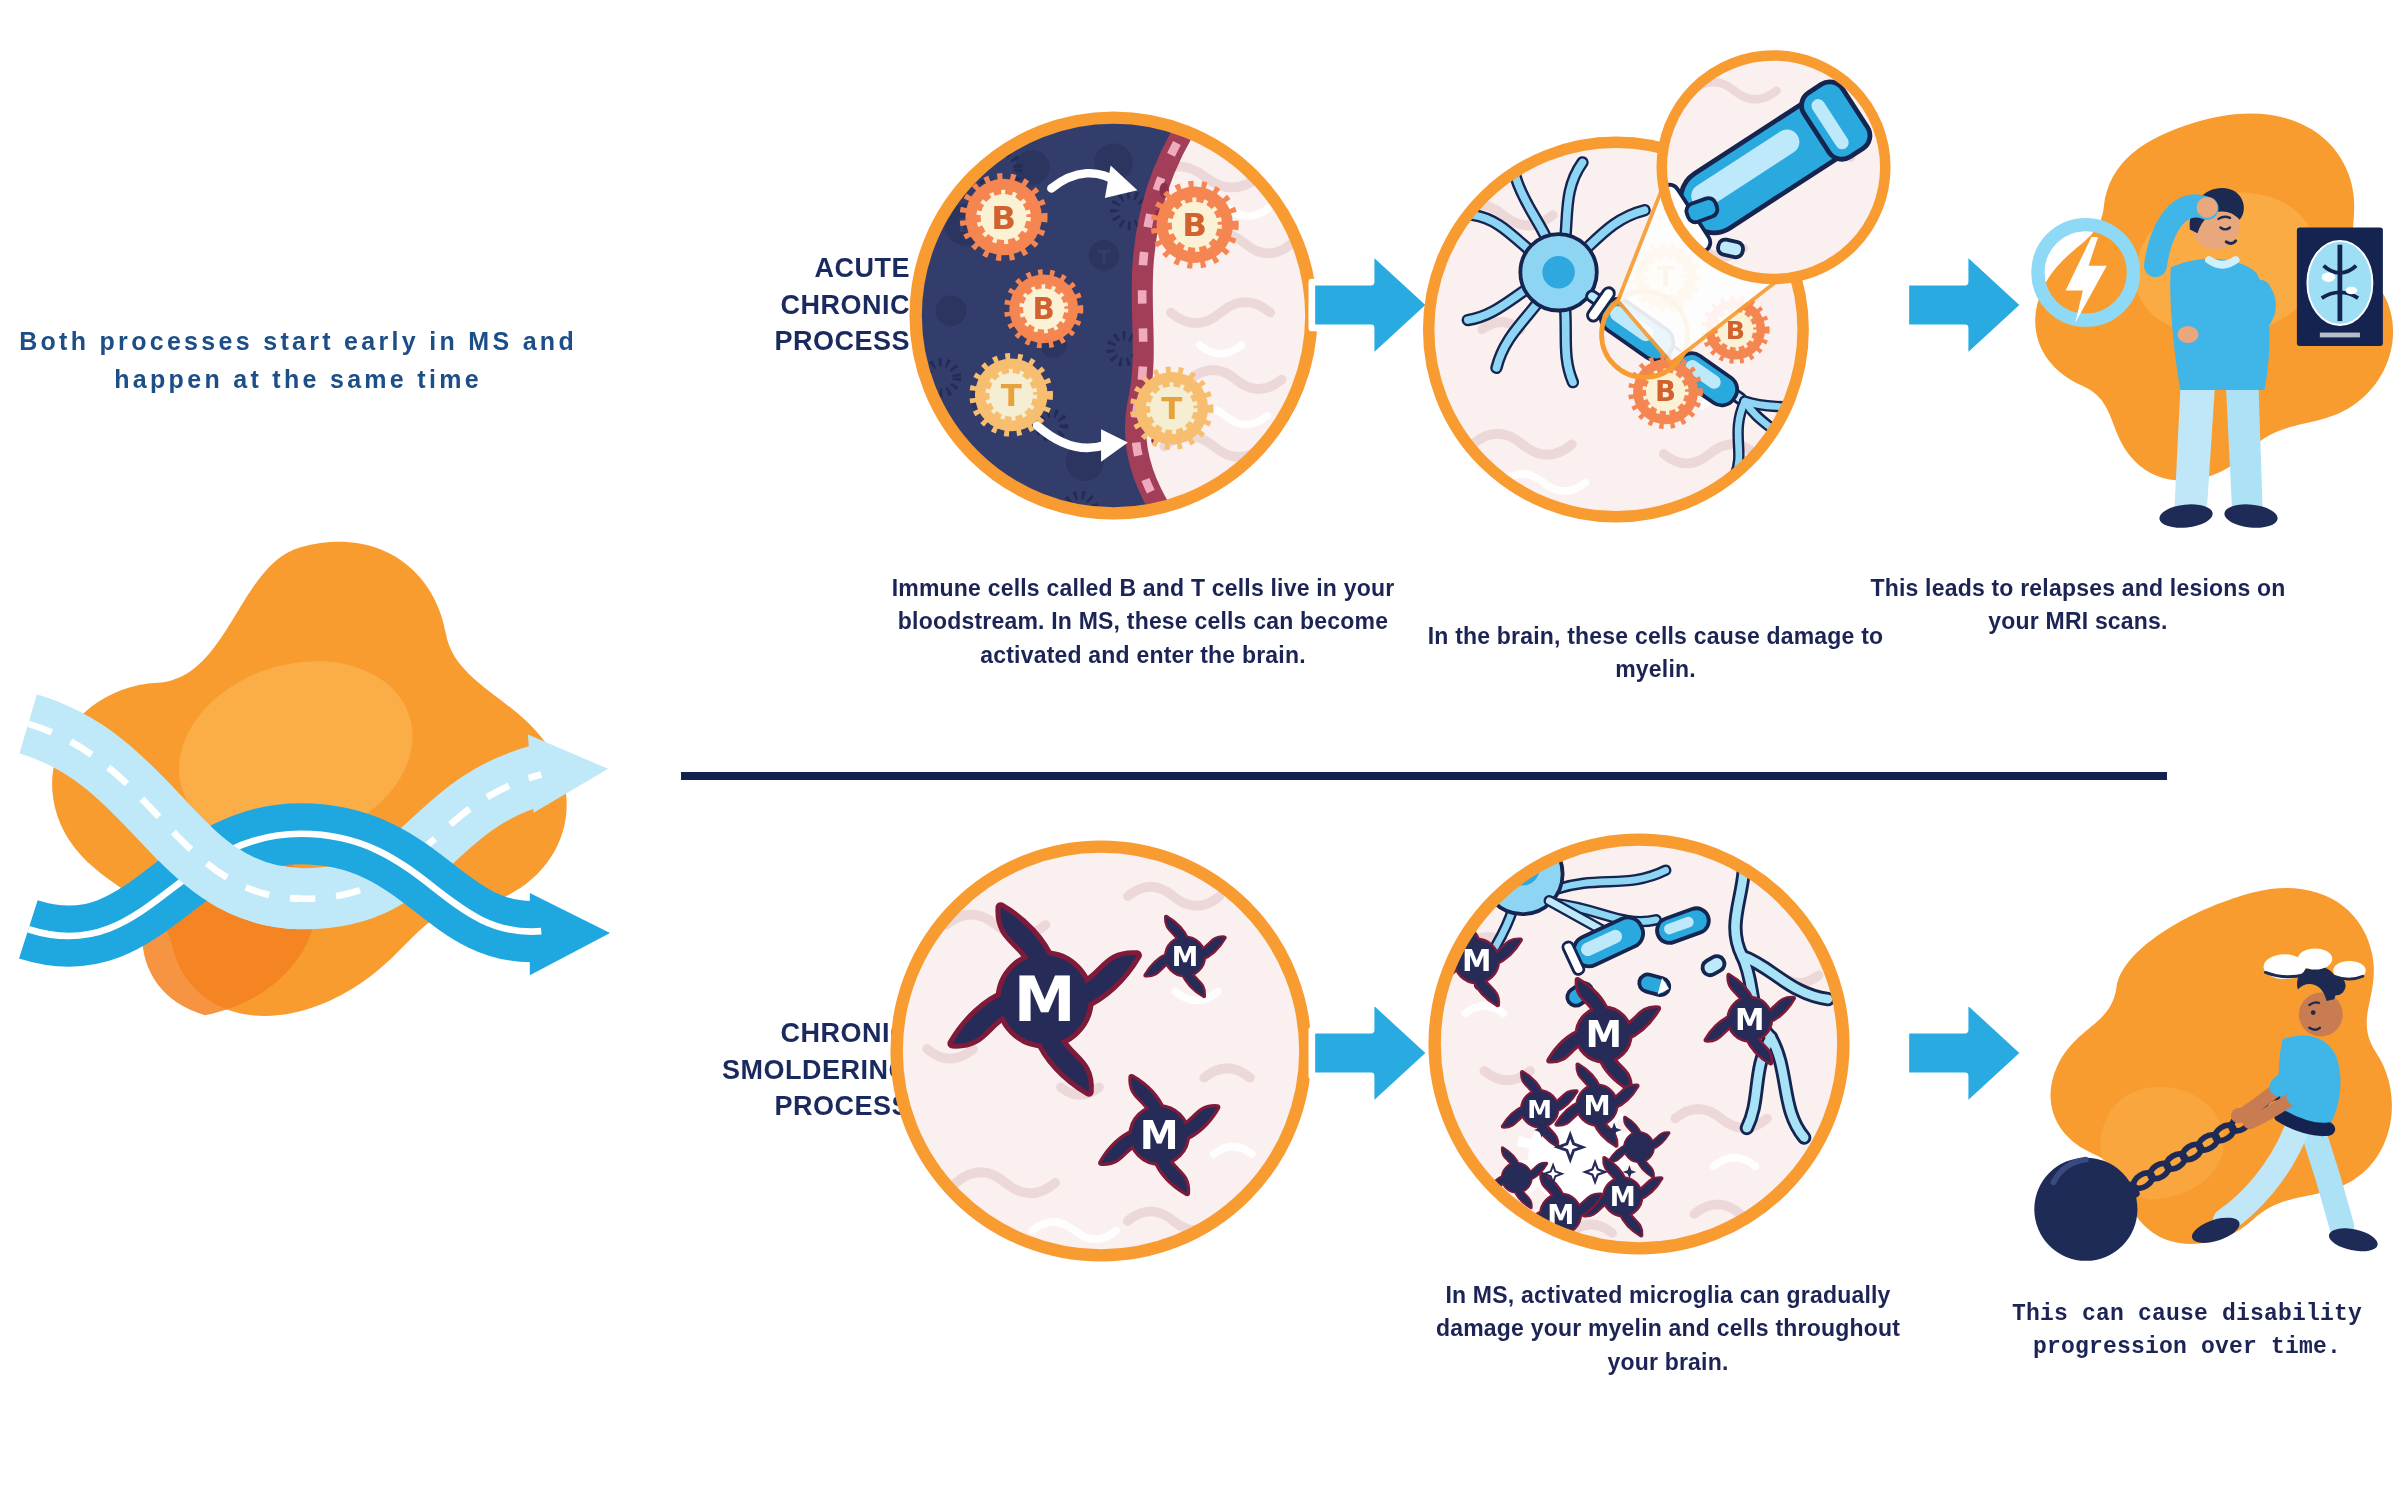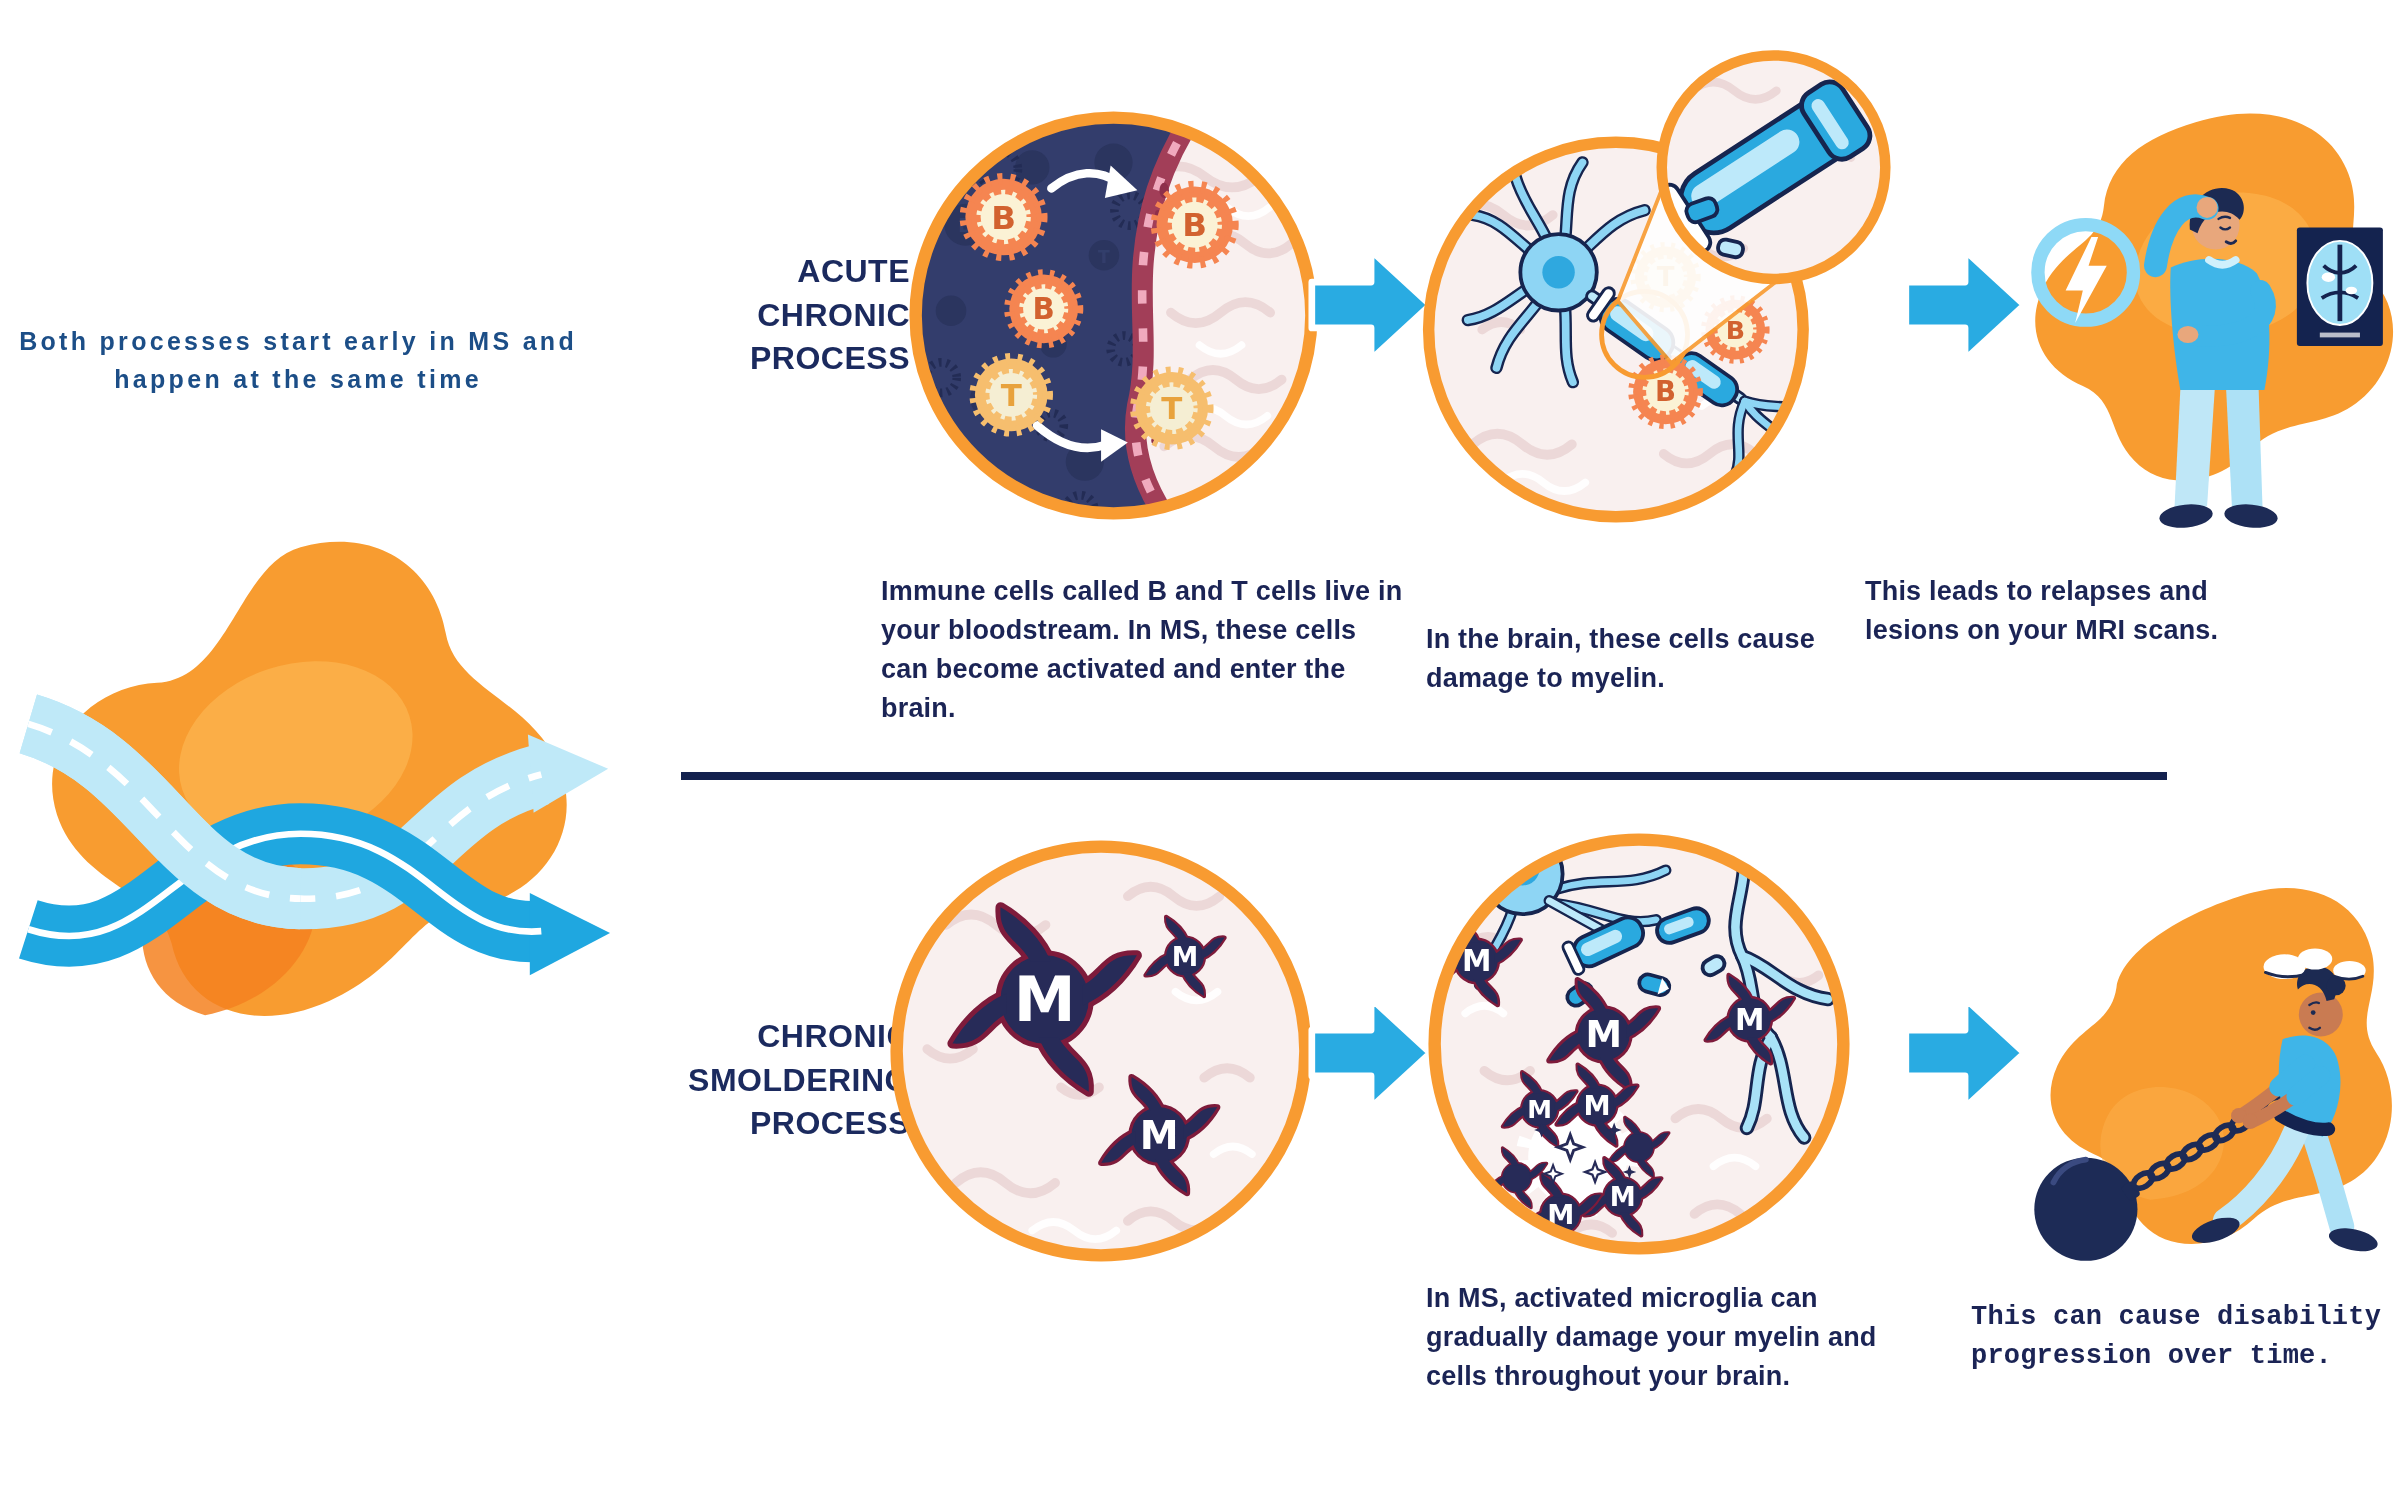--- a/index.html
+++ b/index.html
@@ -1,26 +1,26 @@
 <!DOCTYPE html>
 <html><head>
 <meta charset="utf-8">
 <style>
   html,body{margin:0;padding:0;background:#fff;}
   .canvas{position:relative;width:2402px;height:1509px;background:#ffffff;overflow:hidden;
           font-family:"Liberation Sans", sans-serif;}
   .abs{position:absolute;}
   .intro-title{left:9.6px;top:323px;width:577px;text-align:center;
      font-size:25px;line-height:1.5;font-weight:bold;letter-spacing:3.3px;color:#1C4E87;}
-  .process-label{font-size:32px;line-height:1.36;font-weight:bold;letter-spacing:0.5px;
+  .process-label{font-size:27px;line-height:1.36;font-weight:bold;letter-spacing:0.5px;
      color:#1B2A5E;text-align:right;}
   .process-label span{display:block;}
   .acute-label{left:669px;top:250px;width:241px;}
   .chronic-label{left:612px;top:1015px;width:298px;}
-  .step-caption{font-size:27px;line-height:1.45;font-weight:bold;color:#1B2455;letter-spacing:0.2px;}
+  .step-caption{font-size:23px;line-height:1.45;font-weight:bold;color:#1B2455;letter-spacing:0.2px;text-align:center;}
   .cap-a1{left:881px;top:572px;width:524px;}
   .cap-a2{left:1426px;top:572px;width:459px;margin-top:48px;}
   .cap-a3{left:1865px;top:572px;width:426px;}
   .cap-c1{left:881px;top:1298px;width:499px;}
   .cap-c2{left:1426px;top:1279px;width:484px;}
   .cap-c3{left:1971px;top:1298px;width:432px;font-family:Liberation Mono, monospace;}
   .divider{left:681px;top:772px;width:1486px;height:7.6px;background:#13214E;}
   svg{display:block;}
   text.cellB{font-family:"DejaVu Sans",sans-serif;font-weight:bold;fill:#D2622F;text-anchor:middle;}
   text.cellT{font-family:"DejaVu Sans",sans-serif;font-weight:bold;fill:#E8A23C;text-anchor:middle;}

